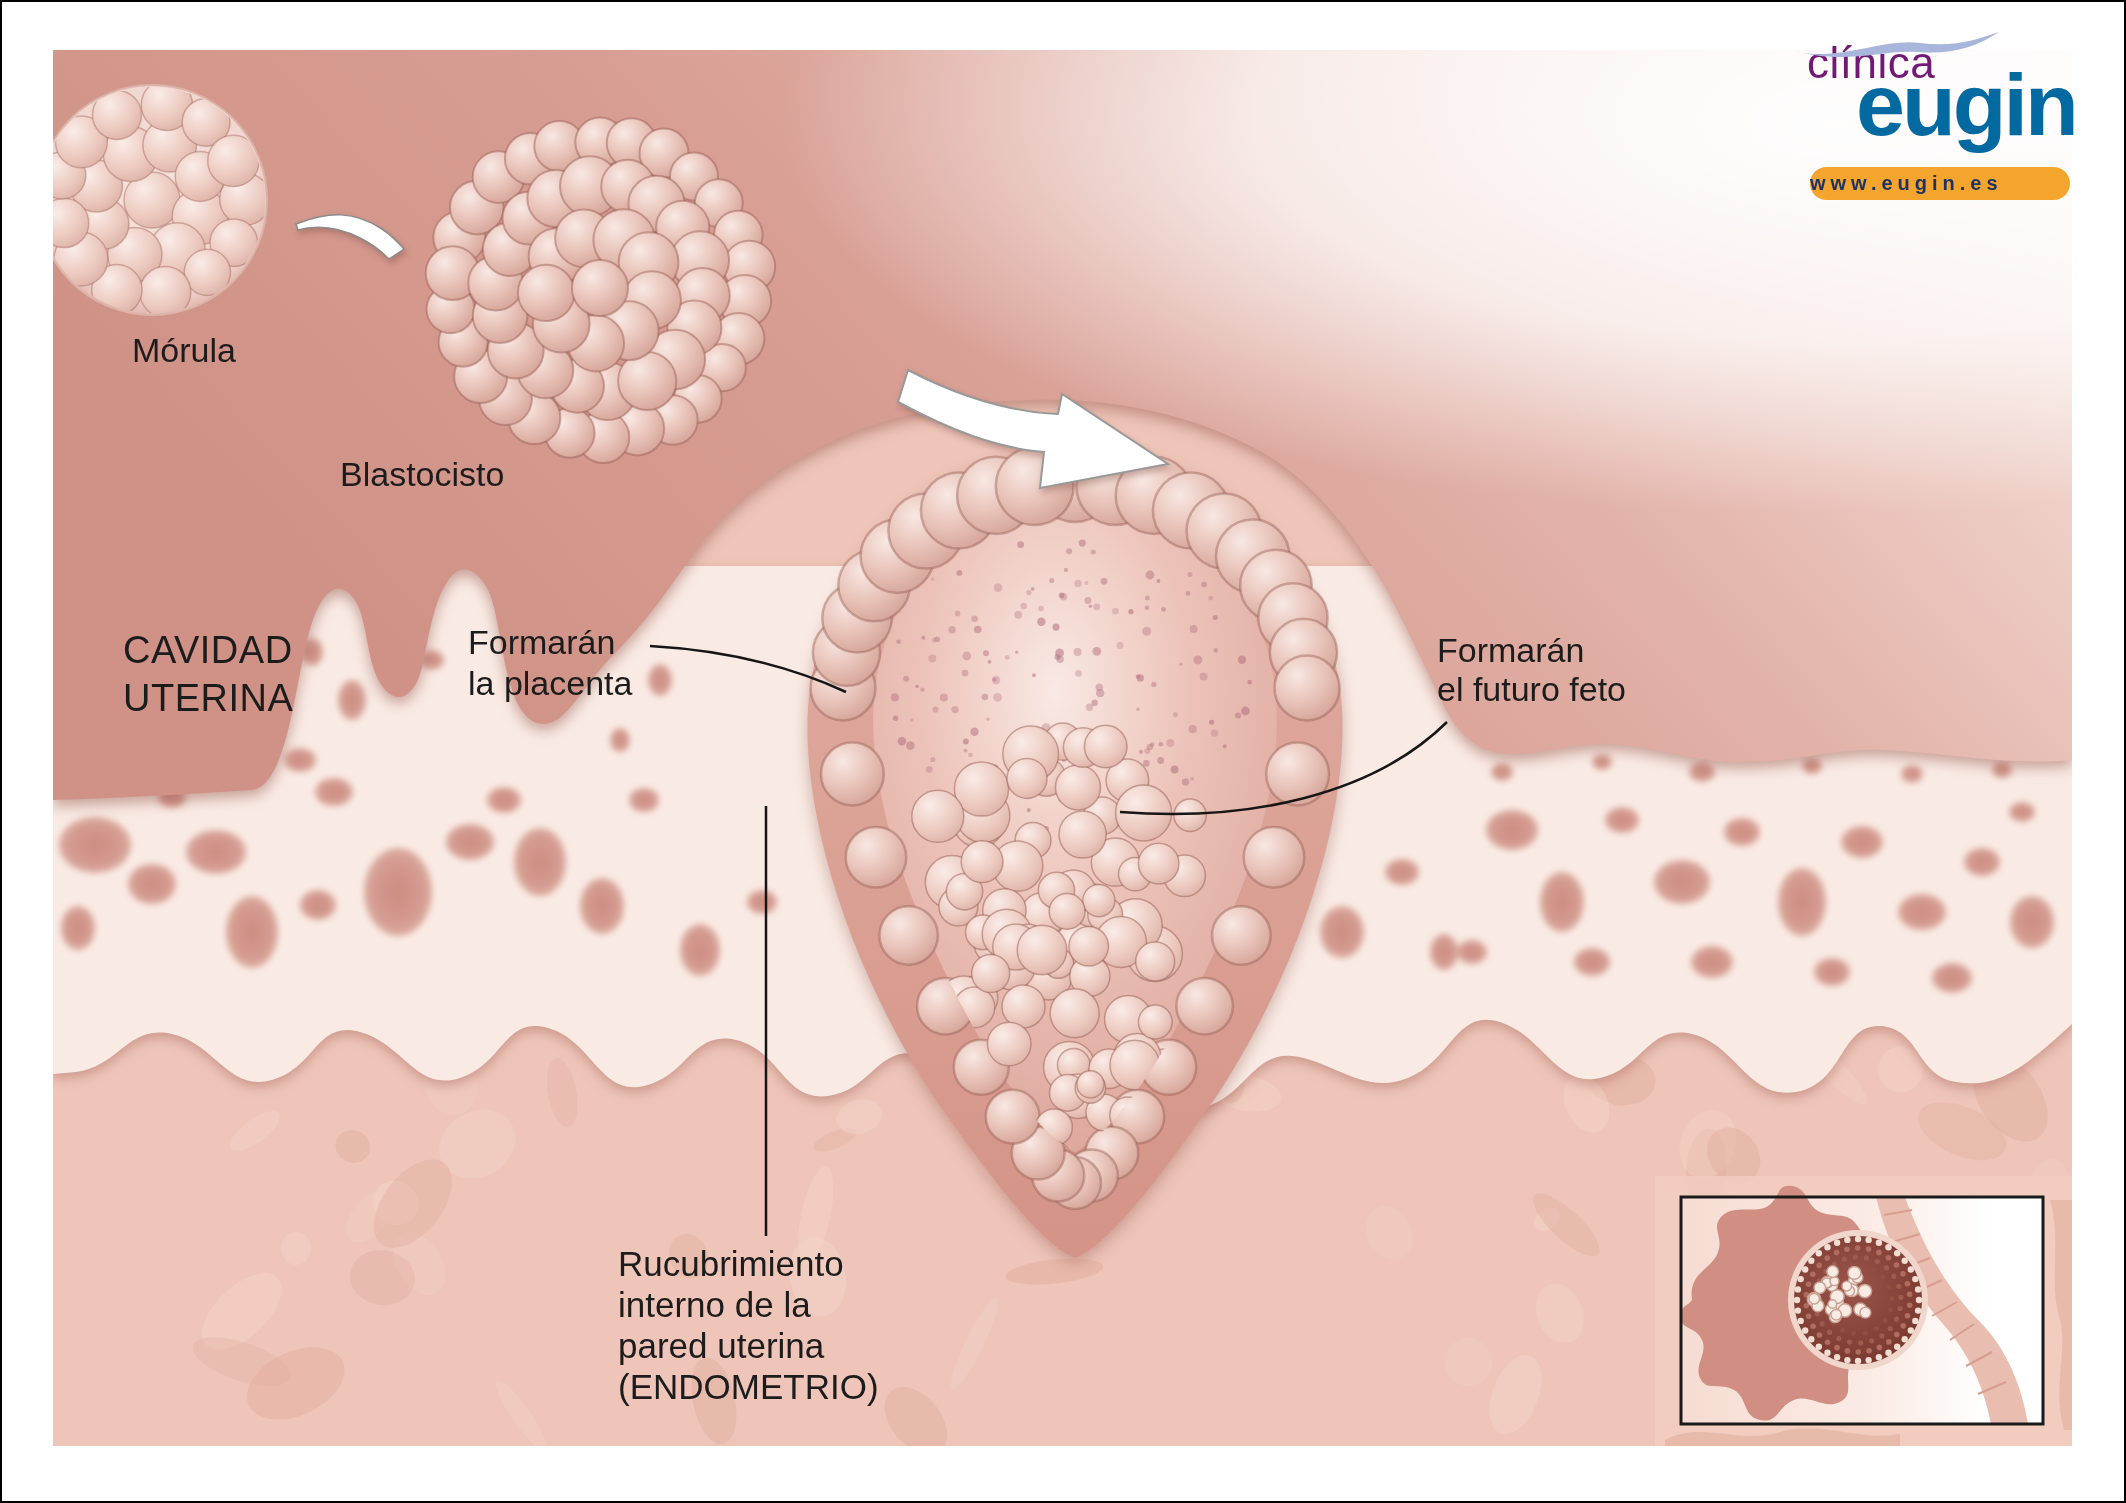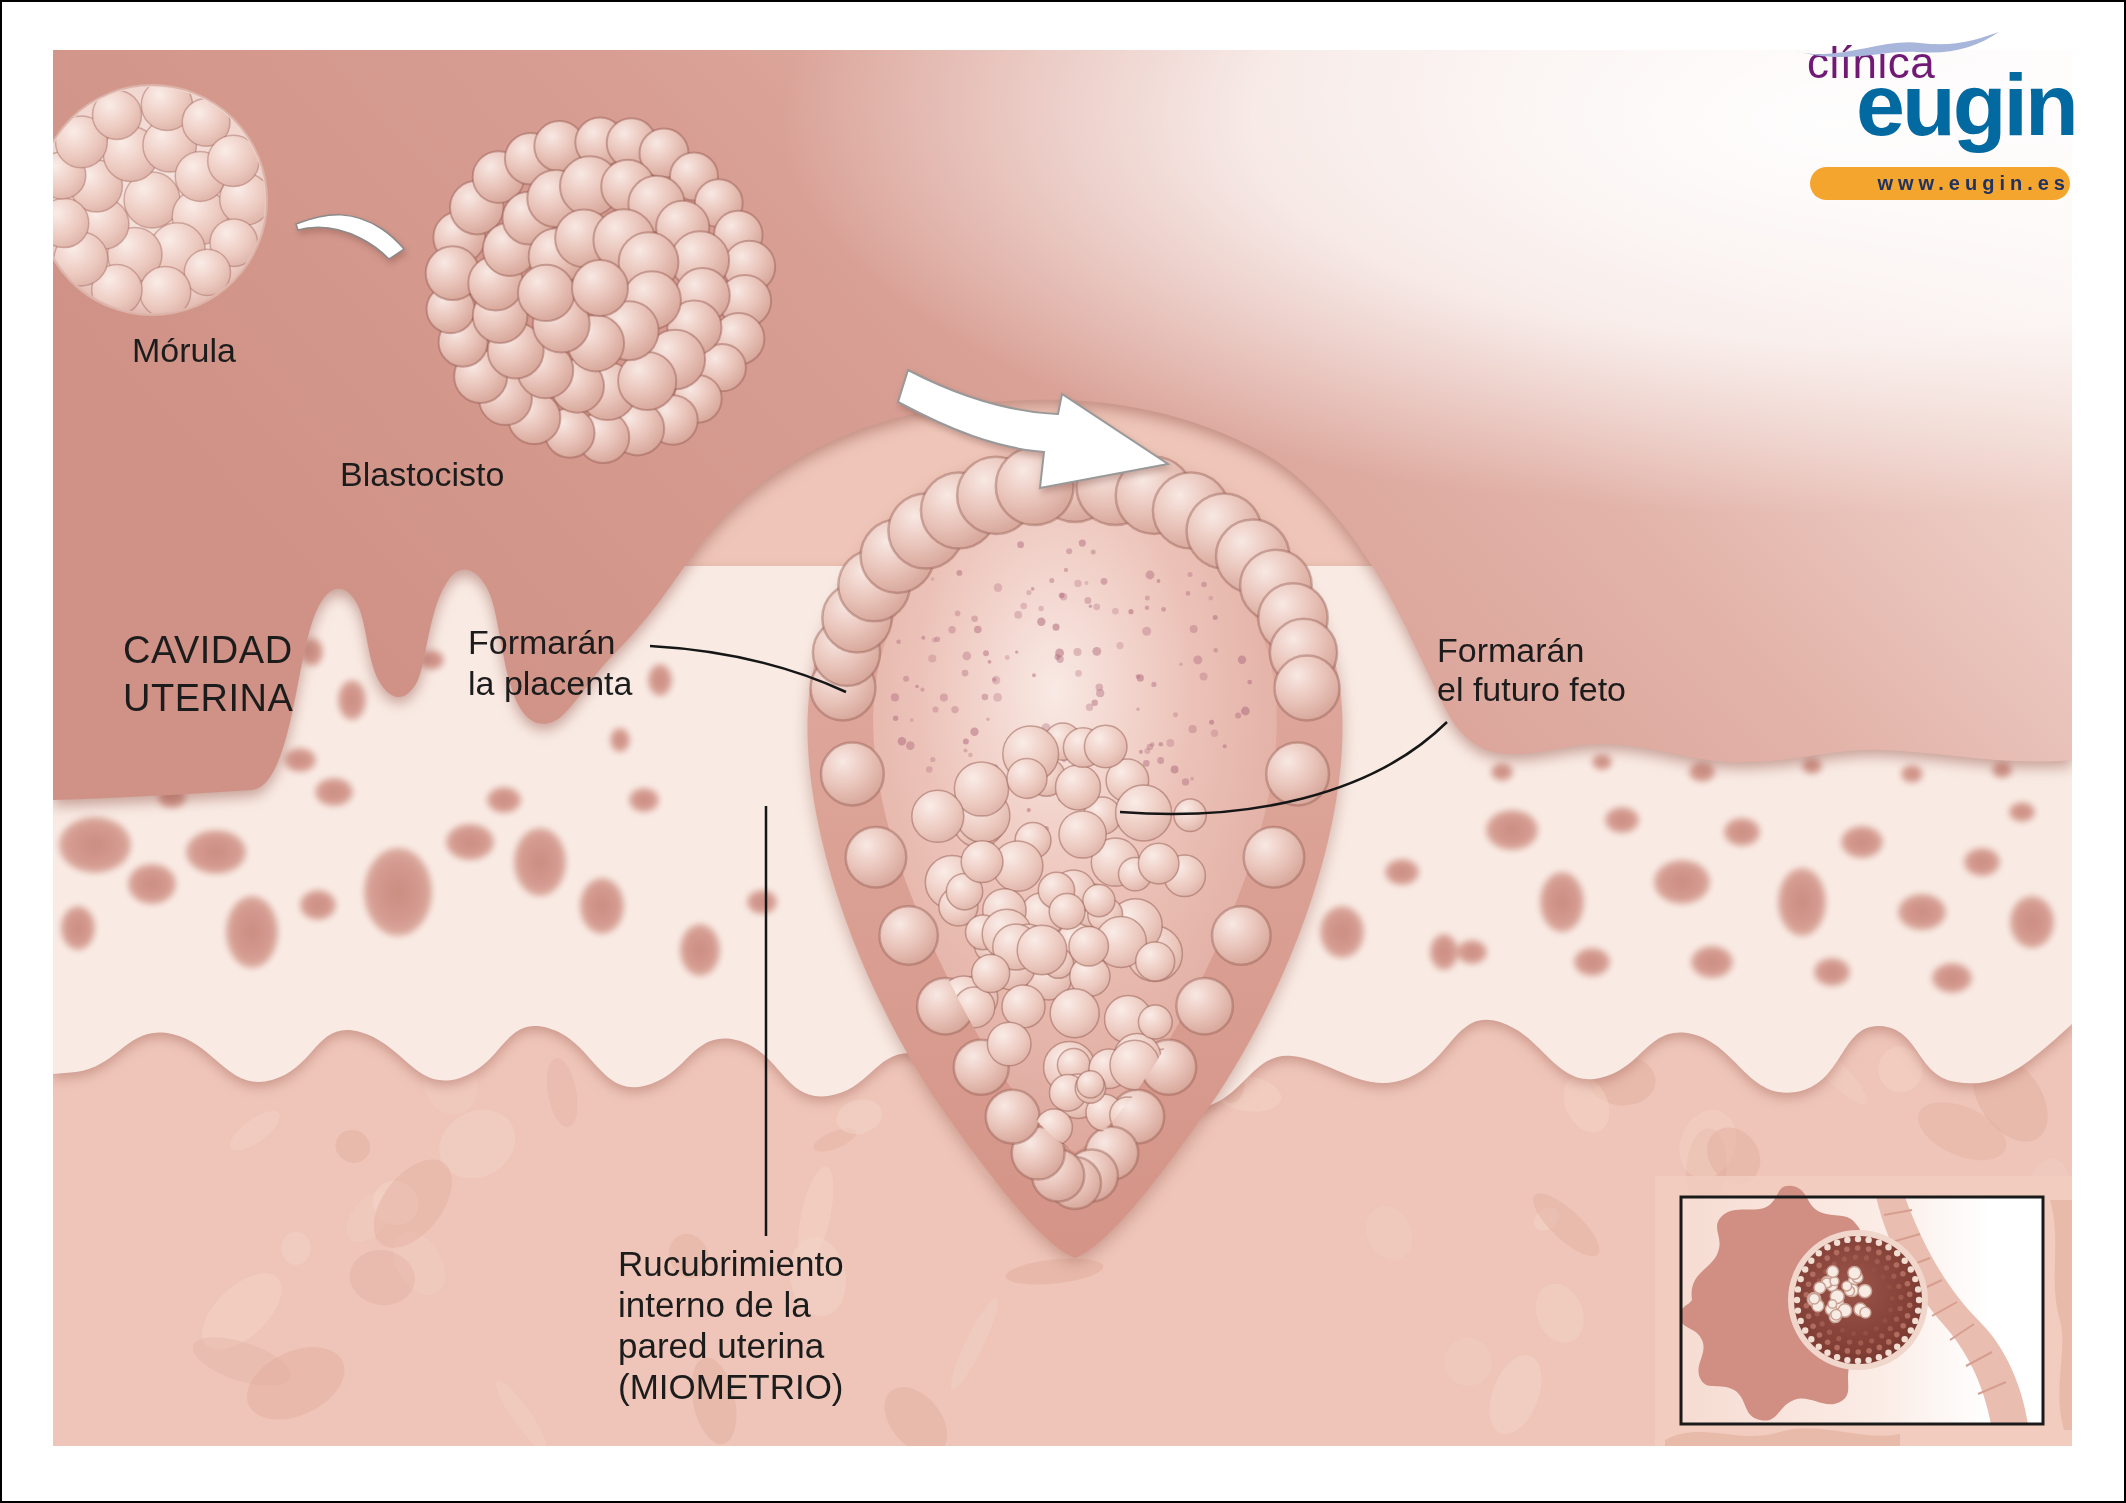--- a/index.html
+++ b/index.html
@@ -13,21 +13,21 @@
   .lbl-cavidad{left:123px;top:626px;font-size:38px;line-height:48px;}
   .lbl-placenta{left:468px;top:622px;line-height:41px;}
   .lbl-feto{left:1437px;top:631px;line-height:39px;}
   .lbl-mio{left:108px;top:1300px;line-height:42px;font-size:34px;}
   .lbl-endo{left:618px;top:1243px;line-height:41px;font-size:35px;}
   .logo{position:absolute;left:1790px;top:30px;width:300px;height:180px;}
   .logo-clinica{position:absolute;left:17px;top:8px;font-size:44px;color:#701a75;letter-spacing:0.5px;}
   .logo-eugin{position:absolute;left:66px;top:24px;font-size:88px;font-weight:700;color:#0369a1;letter-spacing:-3px;}
   .logo-wave{position:absolute;left:70px;top:108px;}
   .logo-pill{position:absolute;left:20px;top:137px;width:260px;height:33px;border-radius:17px;
-             background:#f4a52d;display:flex;align-items:center;justify-content:flex-end;cursor:pointer;}
+             background:#f4a52d;display:flex;align-items:center;justify-content:flex-start;cursor:pointer;}
   .logo-pill span{font-size:20px;font-weight:700;color:#1e3264;letter-spacing:5px;}
   .frame{position:absolute;inset:0;border:2px solid #000;pointer-events:none;}
 </style>
 </head>
 <body>
 
 <div class="stage">
 
 <svg width="2126" height="1503" viewBox="0 0 2126 1503">
   <defs>
@@ -760,21 +760,21 @@
     <div>la placenta</div>
   </div>
   <div class="lbl lbl-feto">
     <div>Formarán</div>
     <div>el futuro feto</div>
   </div>
   <div class="lbl lbl-endo">
     <div>Rucubrimiento</div>
     <div>interno de la</div>
     <div>pared uterina</div>
-    <div>(MIOMETRIO)</div>
+    <div>(ENDOMETRIO)</div>
   </div>
 
   <div class="logo">
     <div class="logo-clinica">clínica</div>
     <div class="logo-eugin">eugin</div>
     <svg class="logo-wave" width="212" height="30" viewBox="0 0 212 30">
       <path d="M 2,20 C 45,34 90,8 130,13 C 165,17 186,10 209,2 C 187,17 160,25 128,22 C 92,19 55,36 2,20 Z" fill="#a9b6dc"></path>
     </svg>
     <div class="logo-pill">
       <span>www.eugin.es</span>

